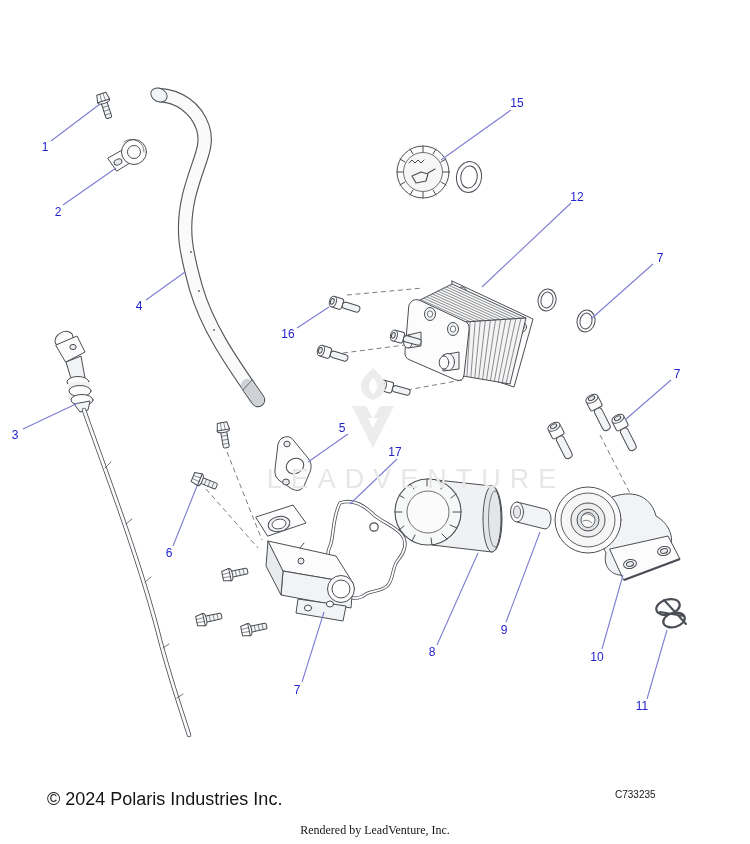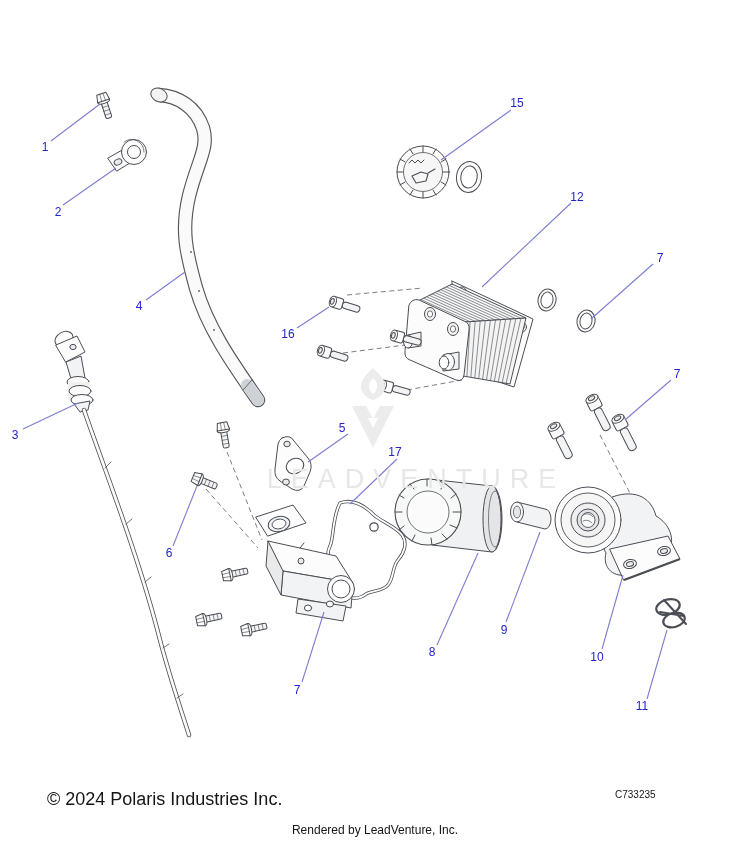--- a/index.html
+++ b/index.html
@@ -13,21 +13,21 @@
            font-size:27px;font-weight:normal;letter-spacing:9px;color:#e7e7e7;white-space:nowrap;margin-left:38px;}
 
   
   .callout{position:absolute;transform:translate(-50%,-50%);color:#2323cd;
            font-size:12px;line-height:1;cursor:pointer;user-select:none;}
 
   
   .copyright{position:absolute;left:47px;top:789px;font-size:18px;color:#151515;}
   .part-code{position:absolute;left:615px;top:789px;font-size:10px;color:#151515;}
   .rendered-by{position:absolute;left:0;right:0;top:823px;text-align:center;
-               font-size:12px;color:#151515;font-family:Liberation Sans, sans-serif;}
+               font-size:12px;color:#151515;font-family:Liberation Serif, serif;}
 
   
   .art{stroke:#4a4e54;stroke-width:1;fill:#fcfcfc;stroke-linejoin:round;stroke-linecap:round;}
   .art2{stroke:#4a4e54;stroke-width:1;fill:#f2f3f4;stroke-linejoin:round;}
   .art3{stroke:#4a4e54;stroke-width:1;fill:#e9eaec;stroke-linejoin:round;}
   .wire{stroke:#4a4e54;fill:none;stroke-linecap:round;stroke-linejoin:round;}
   .leader{stroke:#7d7dd2;stroke-width:1.1;}
   .dash{stroke:#6b6e72;stroke-width:0.9;stroke-dasharray:5 3.5;fill:none;}
   #cooler-stack line{stroke:#5a5e63;stroke-width:0.7;}
 </style>

